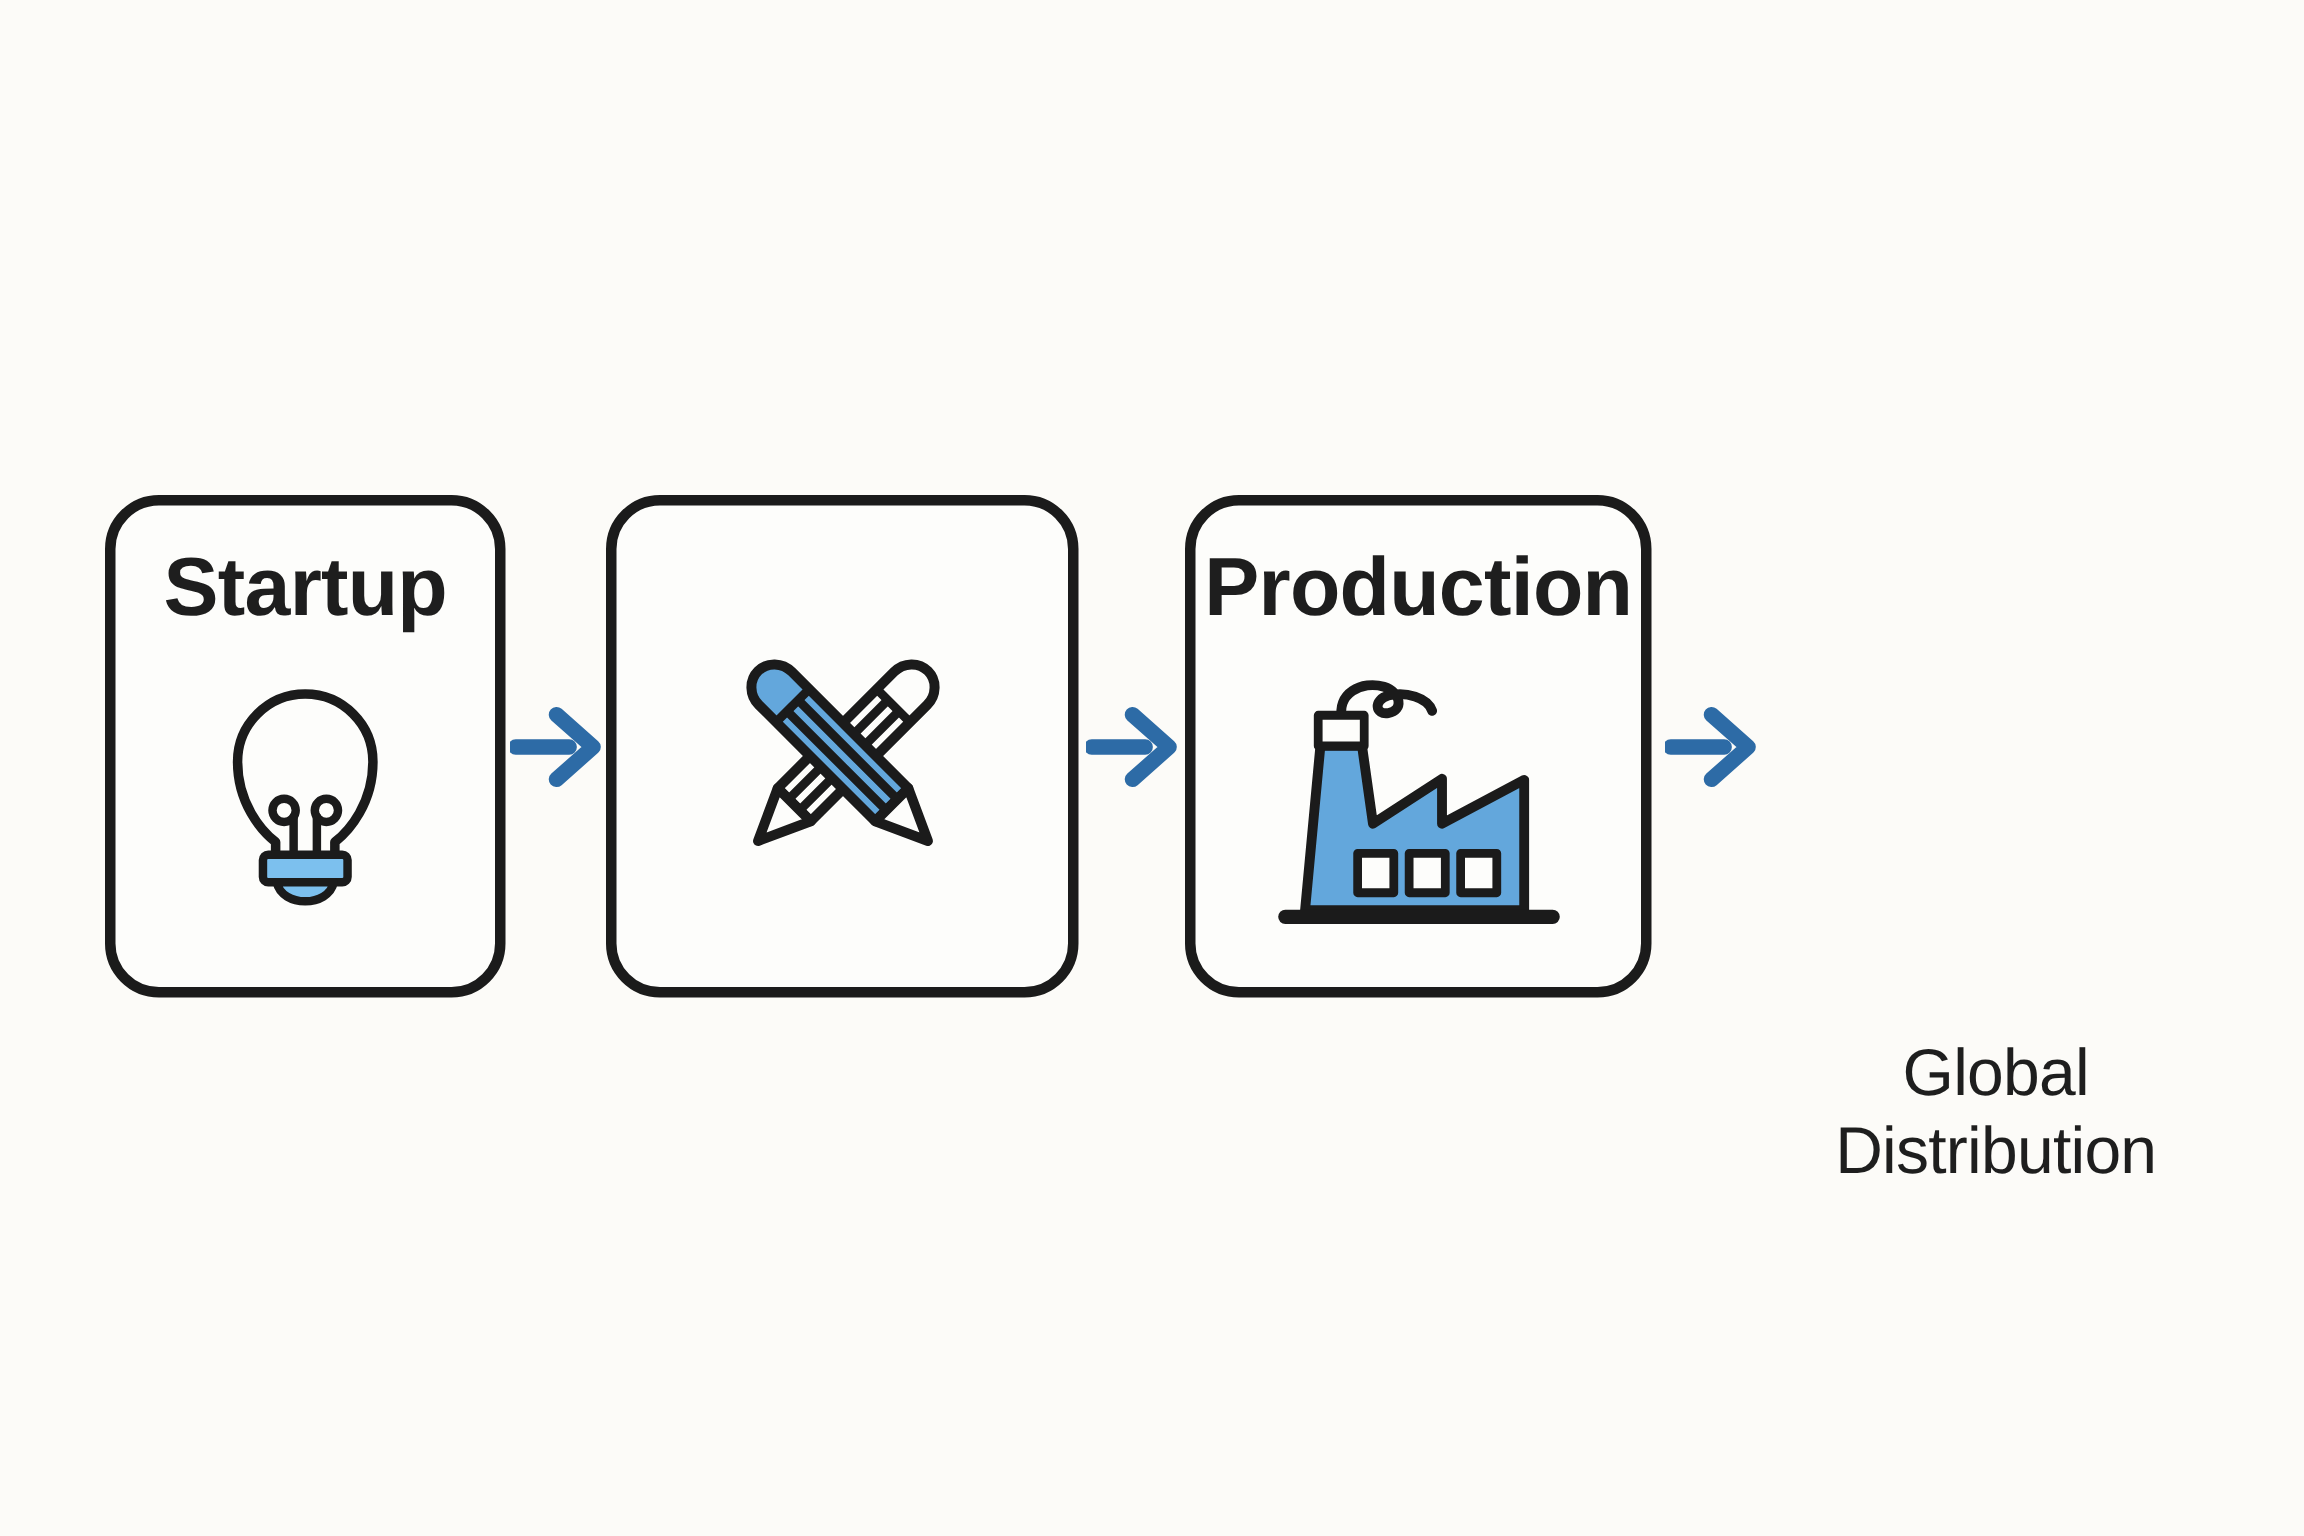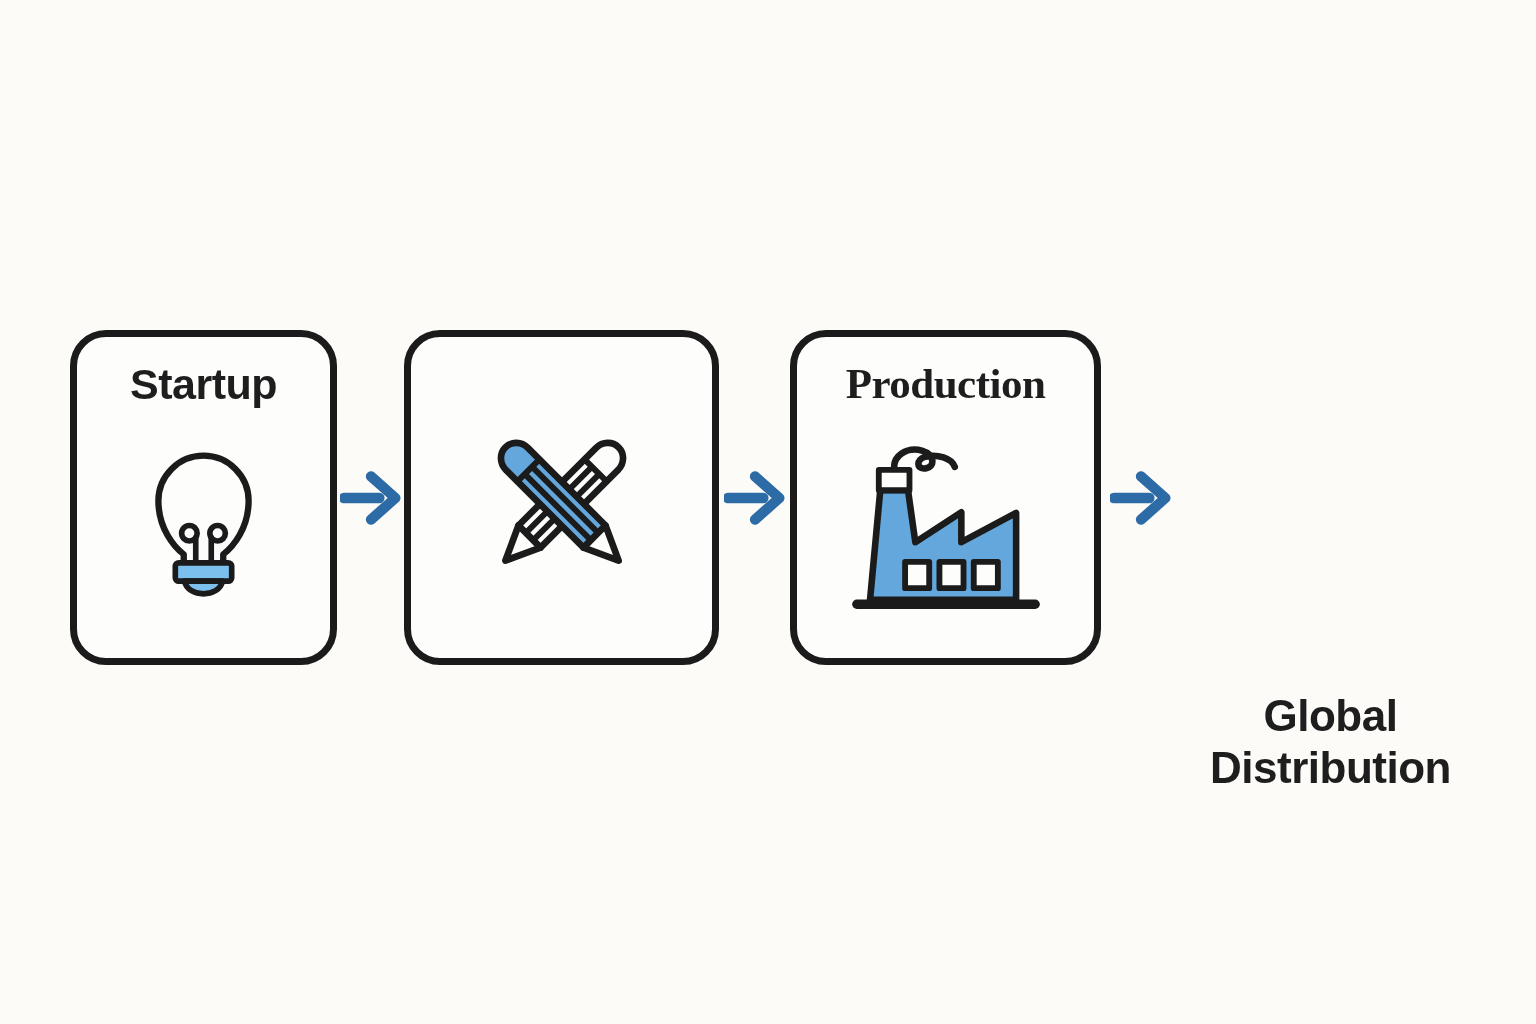--- a/index.html
+++ b/index.html
@@ -33,27 +33,27 @@
     border:7px solid var(--outline);
     border-radius:36px;
     display:flex;
     flex-direction:column;
     align-items:center;
     padding-top:22px;
     padding-bottom:10px;
   }
   .step.w1{width:267px;}
   .step.w2{width:315px;}
-  .step.w3{width:311px;font-family:Liberation Serif, serif;}
+  .step.w3{width:311px;}
   .step.w4{width:301px;}
   .step-title{
     text-align:center;
     color:var(--text);
     font-weight:700;
-    font-size:43px;
+    font-size:55px;
     line-height:1.18;
     letter-spacing:-0.5px;
     white-space:nowrap;
   }
   .step-title span{display:block;}
   .icon-area{
     flex:1;
     display:flex;
     align-items:center;
     justify-content:center;
@@ -65,21 +65,21 @@
     justify-content:center;
   }
   .arrow-cell.g1{width:67px;}
   .arrow-cell.g2{width:71px;}
   .arrow-cell.g3{width:79px;}
   .footer-label{
     position:absolute;
     left:1180px;top:690px;width:301px;
     text-align:center;
     color:var(--text);
-    font-weight:700;
+    font-weight:400;
     font-size:44px;
     line-height:1.18;
     letter-spacing:-0.5px;
   }
   .footer-label span{display:block;}
   
   .st{stroke:var(--outline);fill:none;stroke-linecap:round;stroke-linejoin:round;}
   .f-white{fill:var(--box-bg);}
   .f-blue{fill:var(--icon-blue);}
   .f-lblue{fill:var(--bulb-base-blue);}

